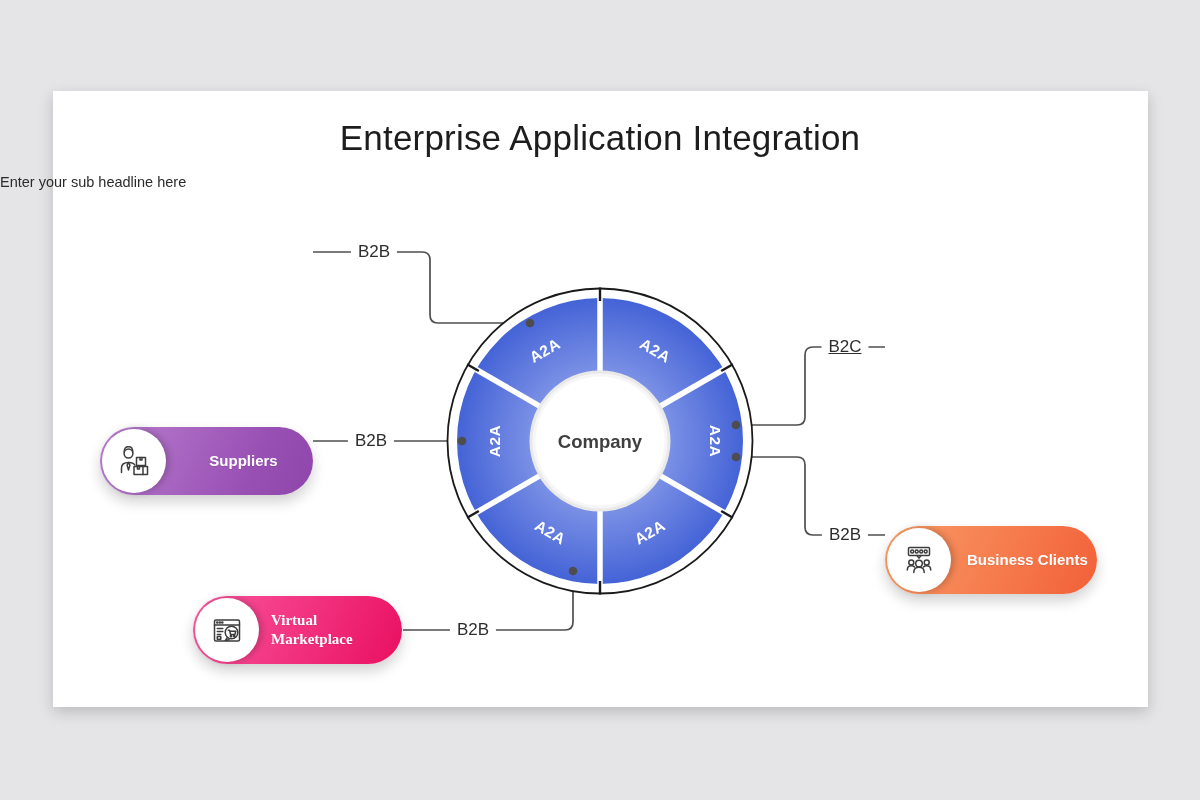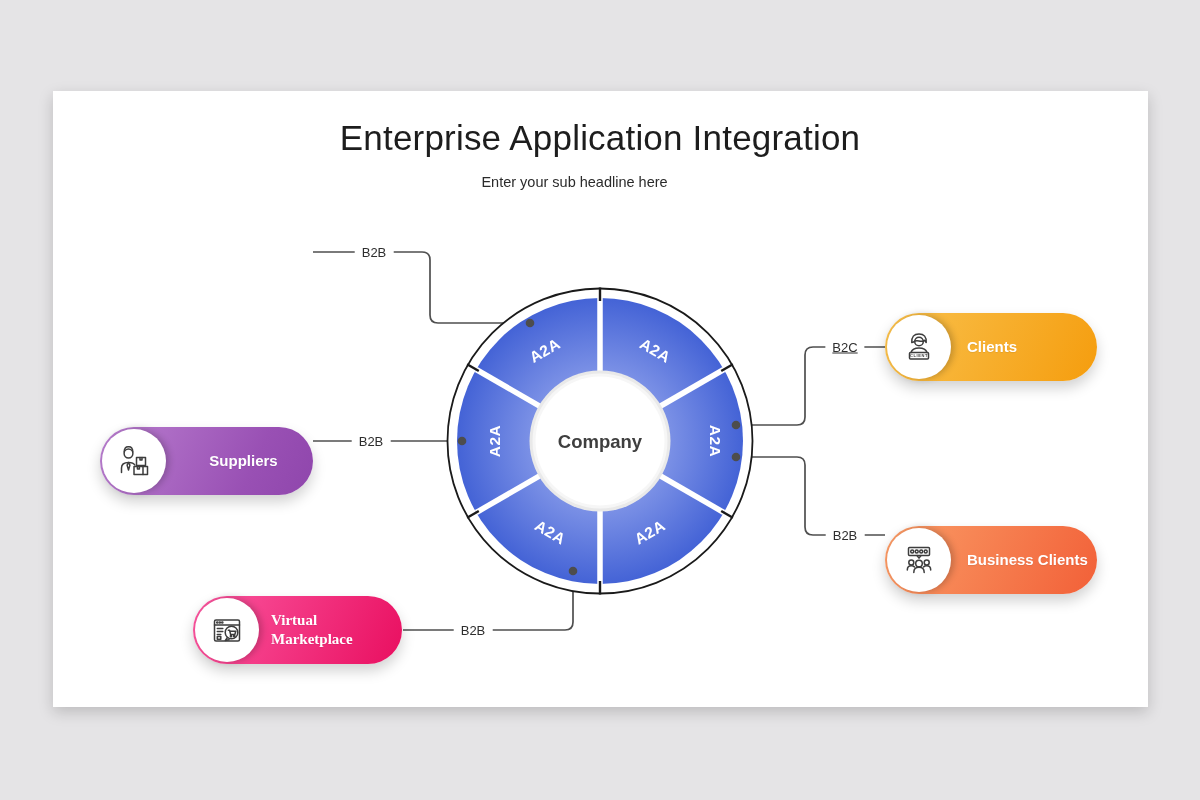--- a/index.html
+++ b/index.html
@@ -15,21 +15,21 @@
     background: #ffffff;
     box-shadow: 0 5px 14px rgba(0,0,0,0.18);
   }
   .title {
     position: absolute; left: 0; top: 118px; width: 1200px;
     text-align: center; font-size: 35px; font-weight: 500; color: #1d1d1d;
     letter-spacing: 0.2px;
   }
   .subtitle {
     position: absolute; left: 0; top: 174px; width: 1140px;
-    text-align: center; font-size: 14.5px; color: #2b2b2b; padding-left: 9px;
+    font-size: 14.5px; color: #2b2b2b;
   }
   svg.layer { position: absolute; left: 0; top: 0; width: 1200px; height: 800px; }
 
   .pill {
     position: absolute; height: 68px; border-radius: 34px;
     display: flex; align-items: center;
     box-shadow: 0 7px 14px rgba(0,0,0,0.18);
   }
   .pill-hosted   { left: 100px; top: 219px; width: 213px; background: linear-gradient(115deg, #4ec8f5, #1b97ec); }
   .pill-suppliers{ left: 100px; top: 427px; width: 213px; background: linear-gradient(115deg, #ba7fd0, #9950b4 70%, #8f46ac); text-align: center; }
@@ -45,21 +45,21 @@
   }
   .pill-label {
     position: absolute; left: 82px; right: 8px;
     color: #ffffff; font-weight: bold; font-size: 15px; line-height: 1.25;
     white-space: pre-line; text-shadow: 0 1px 1px rgba(0,0,0,0.08);
   }
   .pill-virtual .pill-label { left: 78px; }
 
   .conn-label {
     position: absolute; transform: translate(-50%, -50%);
-    background: #ffffff; color: #2e2e2e; font-size: 13px;
+    background: #ffffff; color: #2e2e2e; font-size: 17px;
     padding: 1px 7px; white-space: nowrap;
   }
   .icon-svg { stroke: #3d3d3d; fill: none; stroke-width: 1.5; stroke-linecap: round; stroke-linejoin: round; }
 </style>
 </head>
 <body>
 
 <div class="stage">
   <div class="card"></div>
 
@@ -167,32 +167,20 @@
         <path d="M20.5 27.5 l-2.2 3 l3.8 -0.8"></path>
         <path d="M21.3 20.3 h1.3 l1 4.2 h4.2 l1 -3.2 h-5.6"></path>
         <circle cx="24" cy="26.2" r="0.65"></circle>
           <circle cx="27.2" cy="26.2" r="0.65"></circle>
       </svg>
     </span>
     <span class="pill-label">Virtual
 Marketplace</span>
   </div>
 
-  <div class="pill pill-clients">
-    <span class="pill-circle">
-      <svg class="icon-svg" width="40" height="40" viewBox="0 0 40 40">
-        <circle cx="20" cy="14.5" r="4.3"></circle>
-        <path d="M12.8 15.5 q-0.5 -8.5 7.2 -8.5 q7.7 0 7.2 8.5 l-1.8 -2.2 q-2 1.6 -5.4 0.7 q-3.4 -0.9 -5.4 1 z"></path>
-        <path d="M12 25.5 q1.5 -4.5 8 -4.5 q6.5 0 8 4.5"></path>
-        <rect x="10.5" y="25.5" width="19" height="6.5" rx="1"></rect>
-        <text x="20" y="30.4" text-anchor="middle" font-size="4" font-weight="bold" letter-spacing="0.6" stroke="none" fill="#3d3d3d" font-family="Liberation Sans, sans-serif">CLIENT</text>
-      </svg>
-    </span>
-    <span class="pill-label">Clients</span>
-  </div>
 
   <div class="pill pill-business">
     <span class="pill-circle">
       <svg class="icon-svg" width="40" height="40" viewBox="0 0 40 40">
         <rect x="9.5" y="7.5" width="21" height="8" rx="1"></rect>
         <circle cx="13.2" cy="11.5" r="1.5"></circle>
           <circle cx="17.7" cy="11.5" r="1.5"></circle>
           <circle cx="22.2" cy="11.5" r="1.5"></circle>
           <circle cx="26.7" cy="11.5" r="1.5"></circle>
         <path d="M18 15.5 l2 2.6 l2 -2.6"></path>

